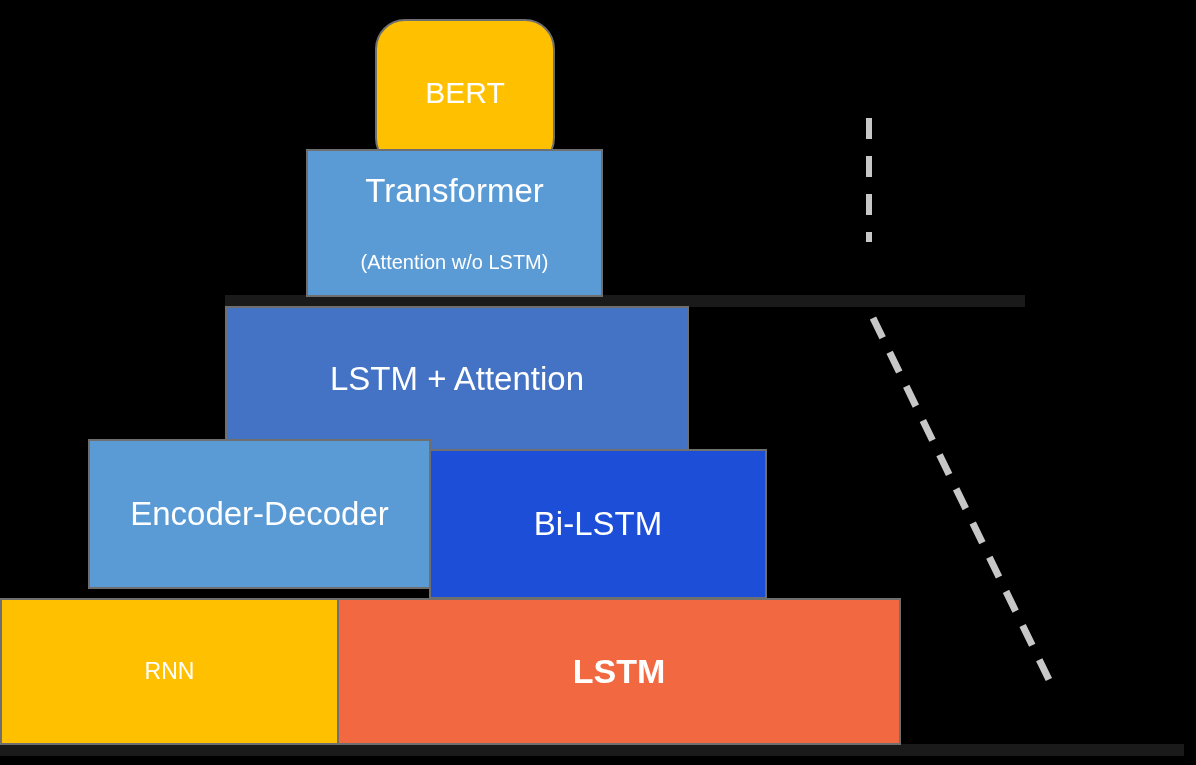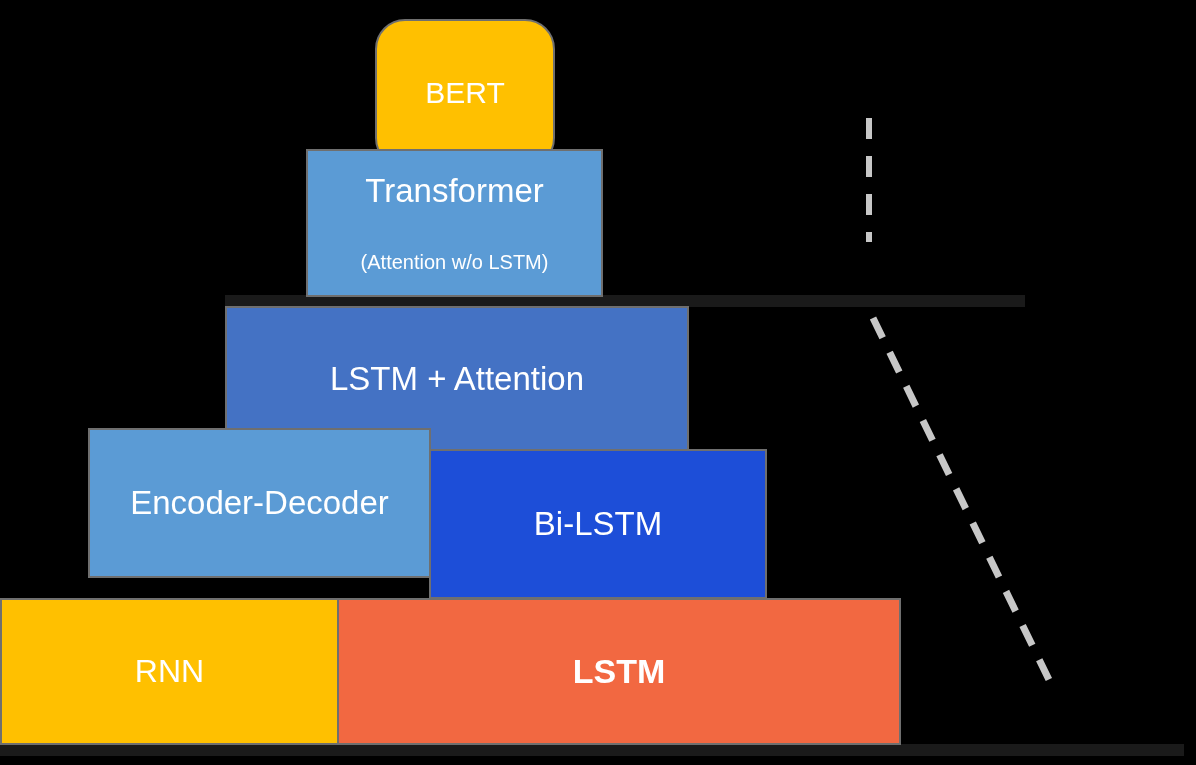--- a/index.html
+++ b/index.html
@@ -30,23 +30,23 @@
     justify-content: center;
     text-align: center;
     color: #ffffff;
     line-height: 1.15;
   }
   #box-bert            { left: 375px; top: 19px;   width: 180px; height: 149px; font-size: 30px; border-radius: 30px; }
   #box-transformer     { left: 306px; top: 149px; width: 297px; height: 148px; font-size: 33px;
                          flex-direction: column; gap: 42px; }
   #box-transformer .sub{ font-size: 20px; }
   #box-lstm-attention  { left: 225px; top: 306px; width: 464px; height: 145px; font-size: 33px; }
-  #box-encoder-decoder { left: 88px;  top: 428px; width: 343px; height: 150px; font-size: 33px; }
+  #box-encoder-decoder { left: 88px;  top: 439px; width: 343px; height: 150px; font-size: 33px; }
   #box-bi-lstm         { left: 429px; top: 449px; width: 338px; height: 150px; font-size: 33px; }
-  #box-rnn             { left: 0px;   top: 598px; width: 339px; height: 147px; font-size: 32px; }
+  #box-rnn             { left: 0px;   top: 598px; width: 339px; height: 147px; font-size: 23px; }
   #box-lstm            { left: 337px; top: 598px; width: 564px; height: 147px; font-size: 34px; }
 </style>
 </head>
 <body>
 
 <div class="canvas" style="background-color: rgb(0, 0, 0);">
 
   <div class="bar" id="bar-top" style="background-color: rgb(26, 26, 26);"></div>
   <div class="bar" id="bar-bottom" style="background-color: rgb(26, 26, 26);"></div>
 

